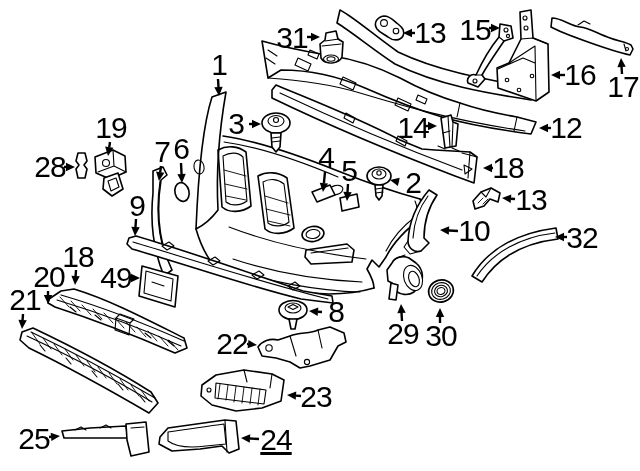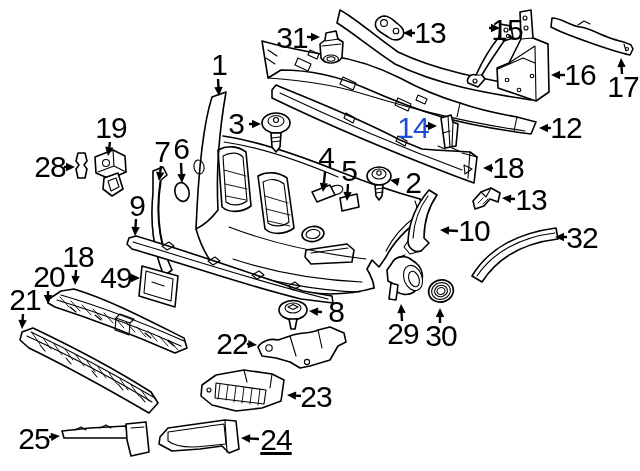--- a/index.html
+++ b/index.html
@@ -328,22 +328,22 @@
       <div class="callout" style="left: 326px; top: 158px; color: rgb(0, 0, 0);">4</div>
       <div class="callout" style="left: 349px; top: 171px; color: rgb(0, 0, 0);">5</div>
       <div class="callout" style="left: 181px; top: 149px; color: rgb(0, 0, 0);">6</div>
       <div class="callout" style="left: 162px; top: 152px; color: rgb(0, 0, 0);">7</div>
       <div class="callout" style="left: 336px; top: 312px; color: rgb(0, 0, 0);">8</div>
       <div class="callout" style="left: 137px; top: 206px; color: rgb(0, 0, 0);">9</div>
       <div class="callout" style="left: 474px; top: 231px; color: rgb(0, 0, 0);">10</div>
       <div class="callout" style="left: 531px; top: 200px; color: rgb(0, 0, 0);">13</div>
       <div class="callout" style="left: 566px; top: 128px; color: rgb(0, 0, 0);">12</div>
       <div class="callout" style="left: 430px; top: 33px; color: rgb(0, 0, 0);">13</div>
-      <div class="callout" style="left: 413px; top: 128px; color: #1d4ed8;">14</div>
-      <div class="callout" style="left: 475px; top: 30px; color: rgb(0, 0, 0); margin-left: 32px;">15</div>
+      <div class="callout" style="left: 413px; top: 128px; color: #000000;">14</div>
+      <div class="callout" style="left: 475px; top: 30px; color: rgb(0, 0, 0);">15</div>
       <div class="callout" style="left: 580px; top: 75px; color: rgb(0, 0, 0);">16</div>
       <div class="callout" style="left: 623px; top: 87px; color: rgb(0, 0, 0);">17</div>
       <div class="callout" style="left: 508px; top: 168px; color: rgb(0, 0, 0);">18</div>
       <div class="callout" style="left: 78px; top: 257px; color: rgb(0, 0, 0);">18</div>
       <div class="callout" style="left: 49px; top: 277px; color: rgb(0, 0, 0);">20</div>
       <div class="callout" style="left: 25px; top: 300px; color: rgb(0, 0, 0);">21</div>
       <div class="callout" style="left: 232px; top: 344px; color: rgb(0, 0, 0);">22</div>
       <div class="callout" style="left: 316px; top: 397px; color: rgb(0, 0, 0);">23</div>
       <div class="callout" style="left: 276px; top: 440px; color: rgb(0, 0, 0); text-decoration: underline;">24</div>
       <div class="callout" style="left: 34px; top: 439px; color: rgb(0, 0, 0);">25</div>

